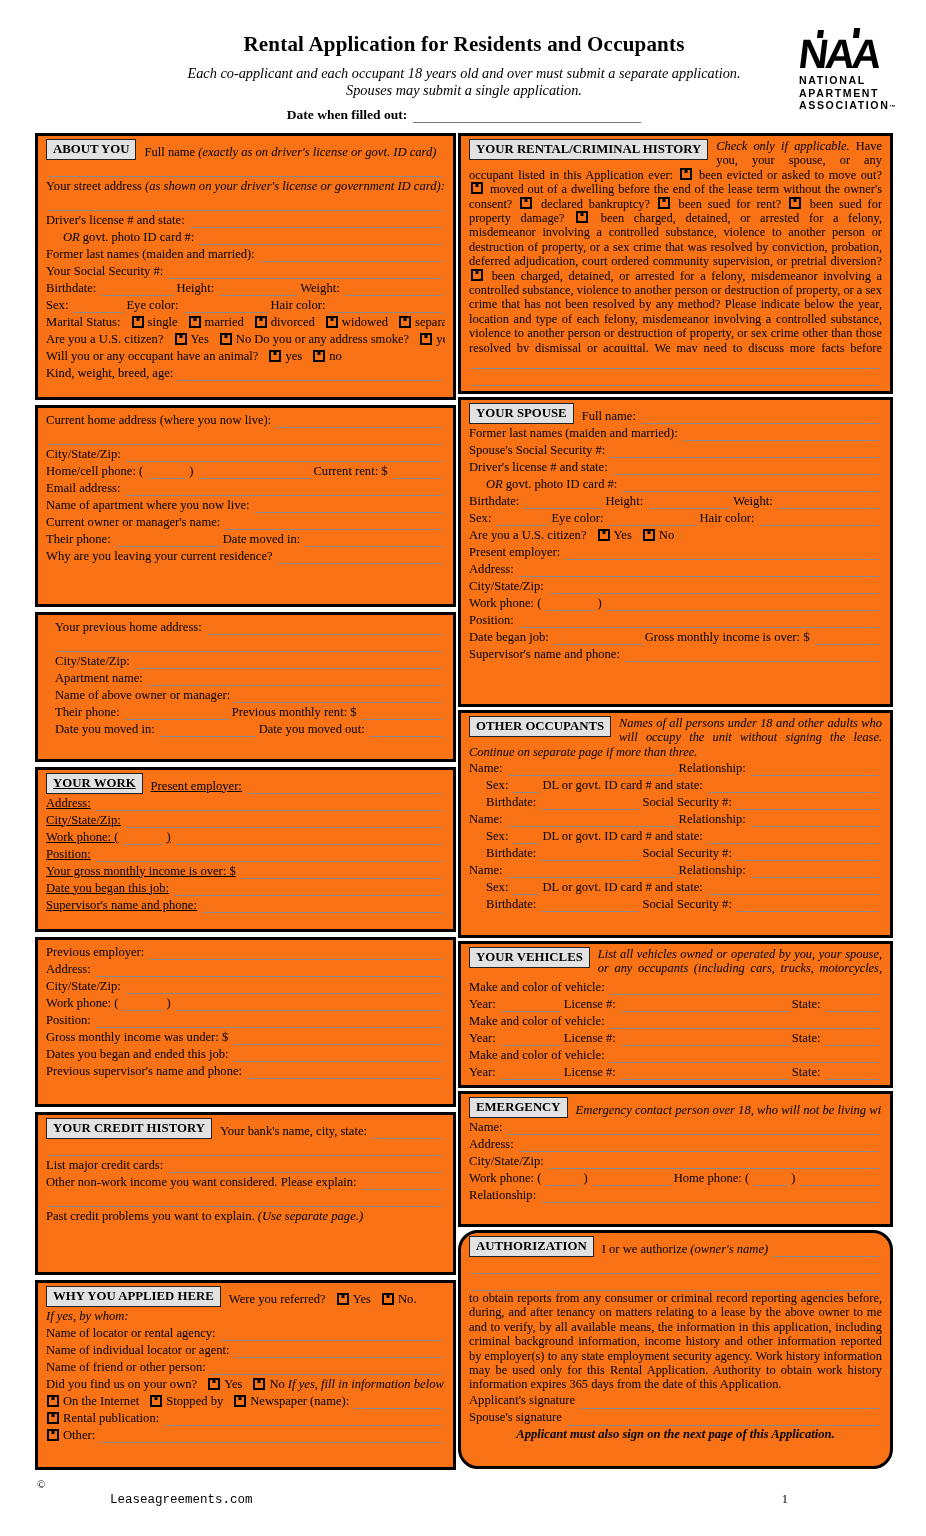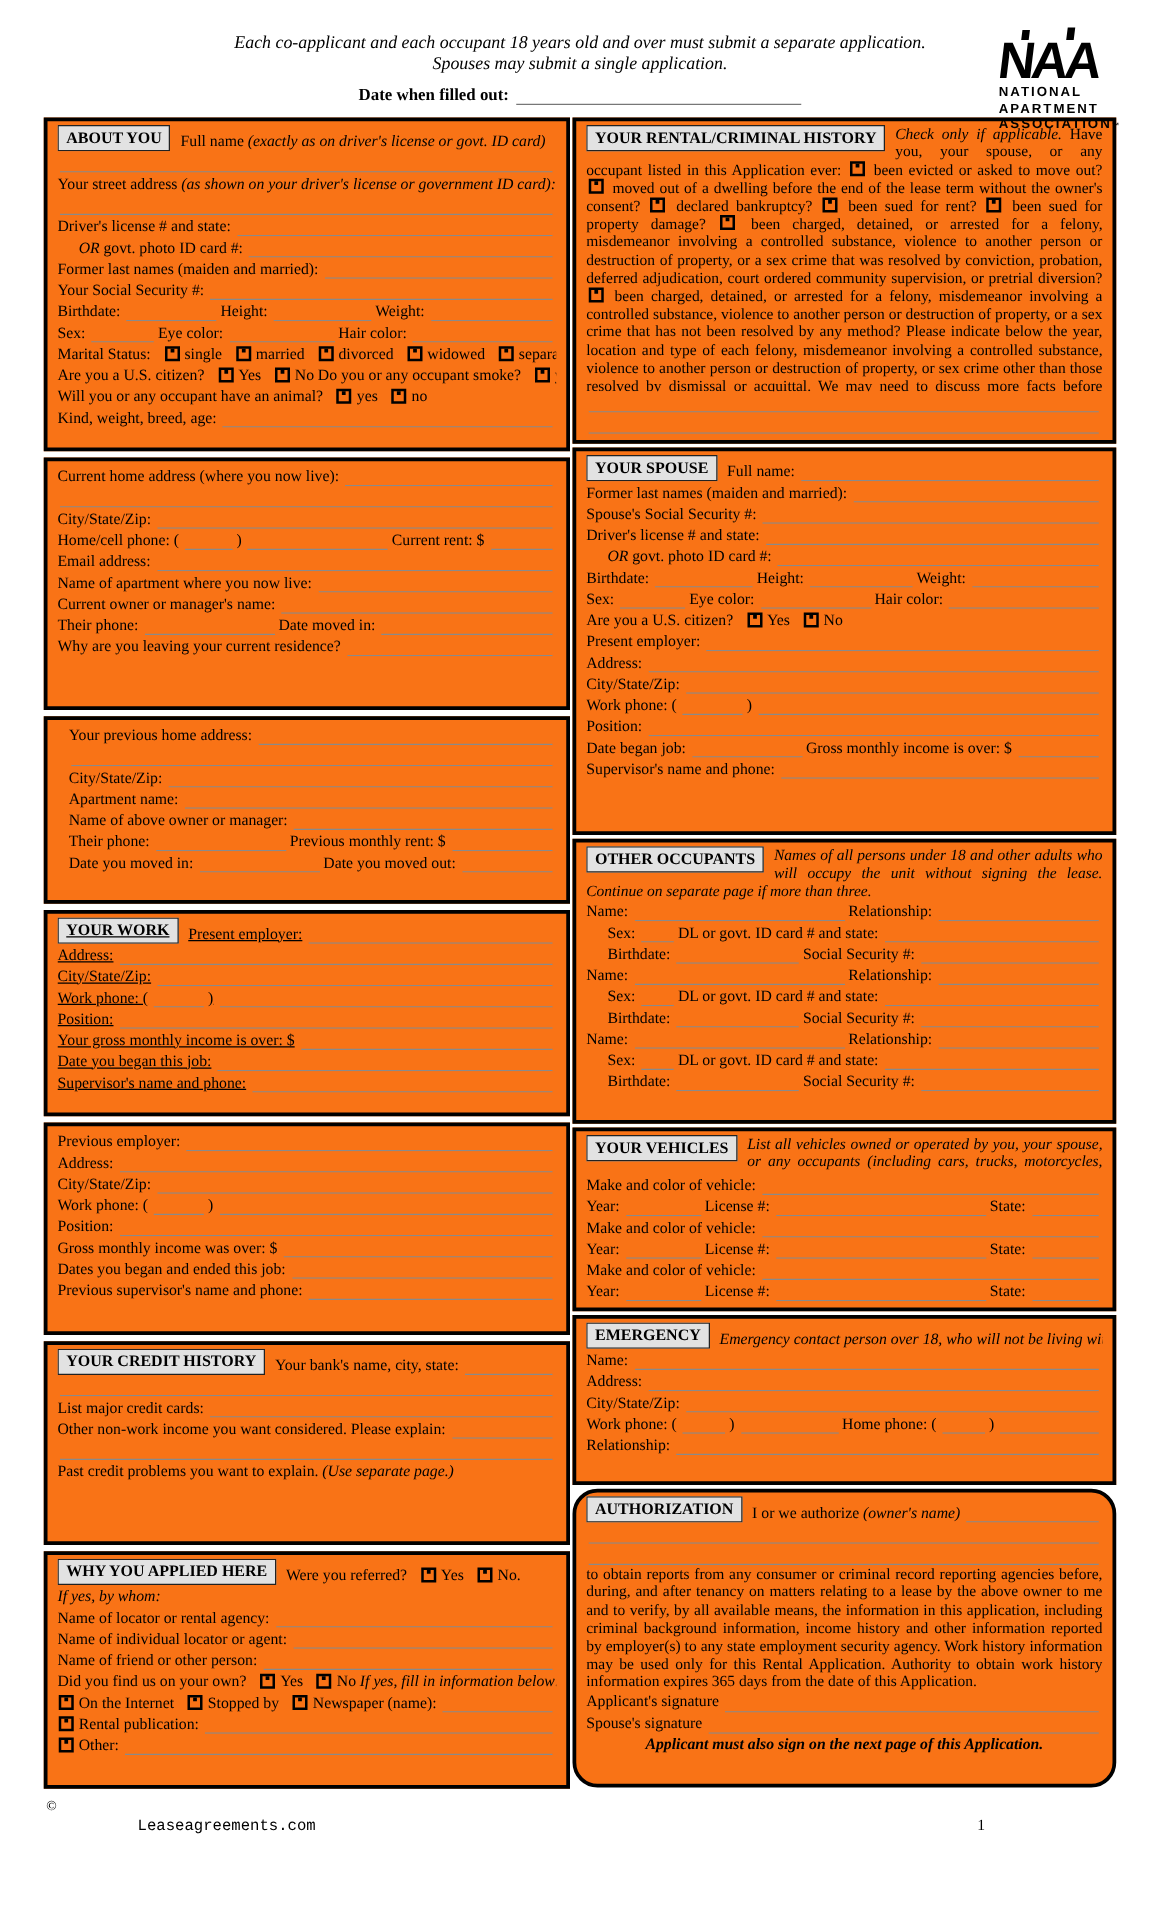--- a/index.html
+++ b/index.html
@@ -64,20 +64,21 @@
   .foot-row{display:flex;justify-content:space-between;align-items:flex-end;padding:2px 105px 0 75px;}
   .foot-site{font-family:Liberation Mono, monospace;font-size:12.5px;}
   .foot-page{font-size:12.5px;}
 </style>
 </head>
 <body>
 
 <div class="page" data-name="rental-application-page">
 
   <div class="hd" data-name="form-header">
+    <div class="hd-title" data-name="page-title">Rental Application for Residents and Occupants</div>
     <div class="hd-sub" data-name="subtitle-line-1">Each co-applicant and each occupant 18 years old and over must submit a  separate application.</div>
     <div class="hd-sub" data-name="subtitle-line-2">Spouses may submit a single application.</div>
     <div class="hd-date">
       <span data-name="date-filled-out-label">Date when filled out:</span>
       <span class="dateline" data-name="date-filled-out-input-line"></span>
     </div>
     <div class="logo" data-name="naa-logo">
       <div class="logo-naa" data-name="naa-logo-acronym">NAA</div>
       <div class="logo-line" data-name="naa-logo-line-1">NATIONAL</div>
       <div class="logo-line" data-name="naa-logo-line-2">APARTMENT</div>
@@ -148,21 +149,21 @@
             <span class="lbl" data-name="field-label">widowed</span>
             <span class="cb" data-name="checkbox"></span>
             <span class="lbl" data-name="field-label">separated</span>
           </div>
           <div class="row" data-name="form-row">
             <span class="lbl" data-name="field-label">Are you a U.S. citizen?</span>
             <span class="cb" data-name="checkbox"></span>
             <span class="lbl" data-name="field-label">Yes</span>
             <span class="cb" data-name="checkbox"></span>
             <span class="lbl" data-name="field-label">No</span>
-            <span class="lbl" data-name="field-label">Do you or any occupant smoke?</span>
+            <span class="lbl" data-name="field-label">Do you or any address smoke?</span>
             <span class="cb" data-name="checkbox"></span>
             <span class="lbl" data-name="field-label">yes</span>
           </div>
           <div class="row" data-name="form-row">
             <span class="lbl" data-name="field-label">Will you or any occupant have an animal?</span>
             <span class="cb" data-name="checkbox"></span>
             <span class="lbl" data-name="field-label">yes</span>
             <span class="cb" data-name="checkbox"></span>
             <span class="lbl" data-name="field-label">no</span>
           </div>
@@ -302,21 +303,21 @@
             <span class="lbl" data-name="field-label">Work phone: (</span>
             <span class="ln" data-name="input-line" style="flex: 0 0 40px; width: 40px;"></span>
             <span class="lbl" data-name="field-label">)</span>
             <span class="ln" data-name="input-line"></span>
           </div>
           <div class="row" data-name="form-row">
             <span class="lbl" data-name="field-label">Position:</span>
             <span class="ln" data-name="input-line"></span>
           </div>
           <div class="row" data-name="form-row">
-            <span class="lbl" data-name="field-label">Gross monthly income was over: $</span>
+            <span class="lbl" data-name="field-label">Gross monthly income was under: $</span>
             <span class="ln" data-name="input-line"></span>
           </div>
           <div class="row" data-name="form-row">
             <span class="lbl" data-name="field-label">Dates you began and ended this job:</span>
             <span class="ln" data-name="input-line"></span>
           </div>
           <div class="row" data-name="form-row">
             <span class="lbl" data-name="field-label">Previous supervisor's name and phone:</span>
             <span class="ln" data-name="input-line"></span>
           </div>

